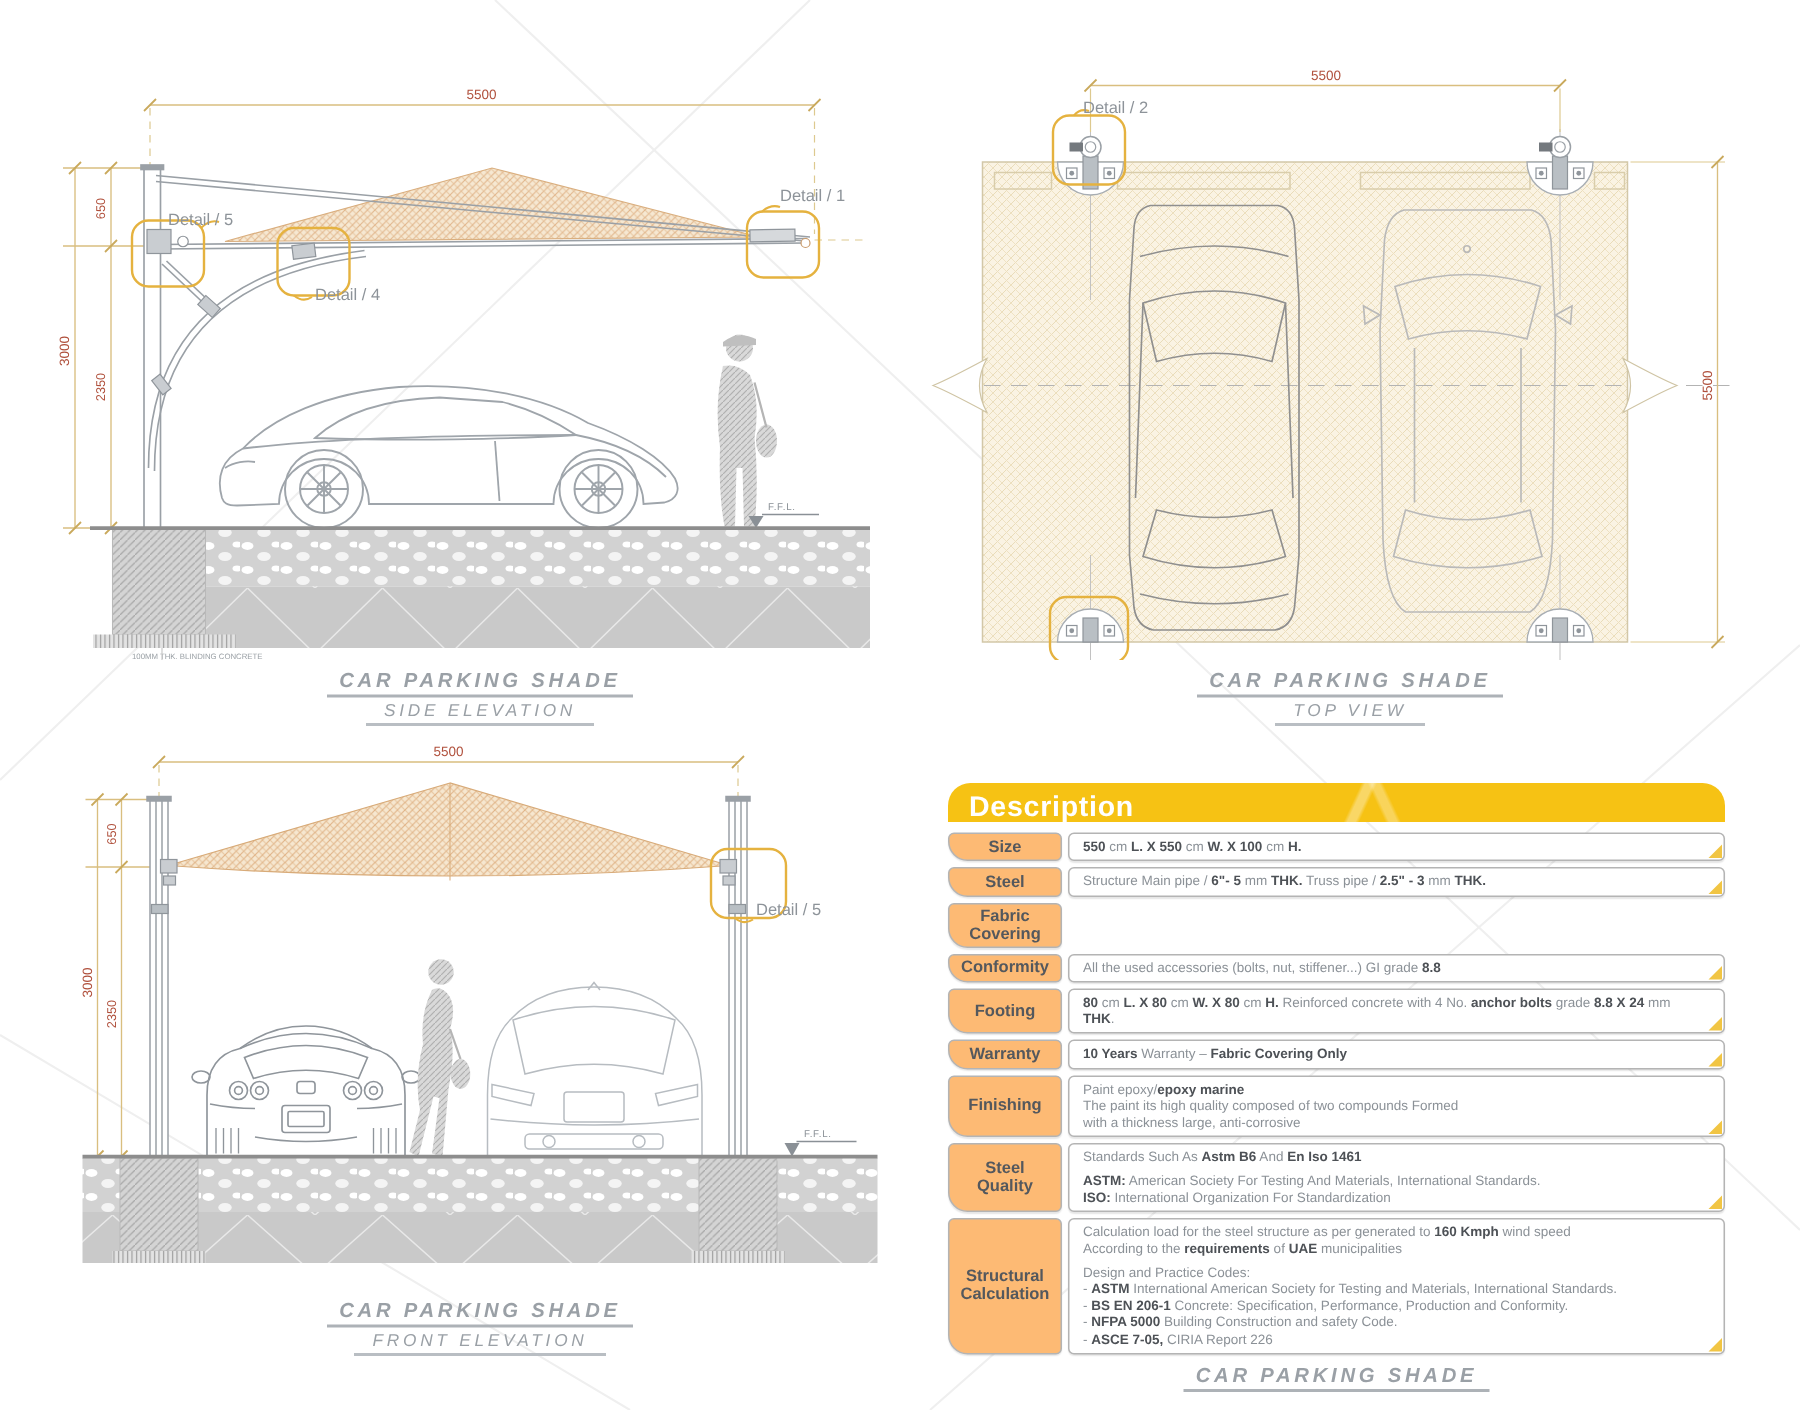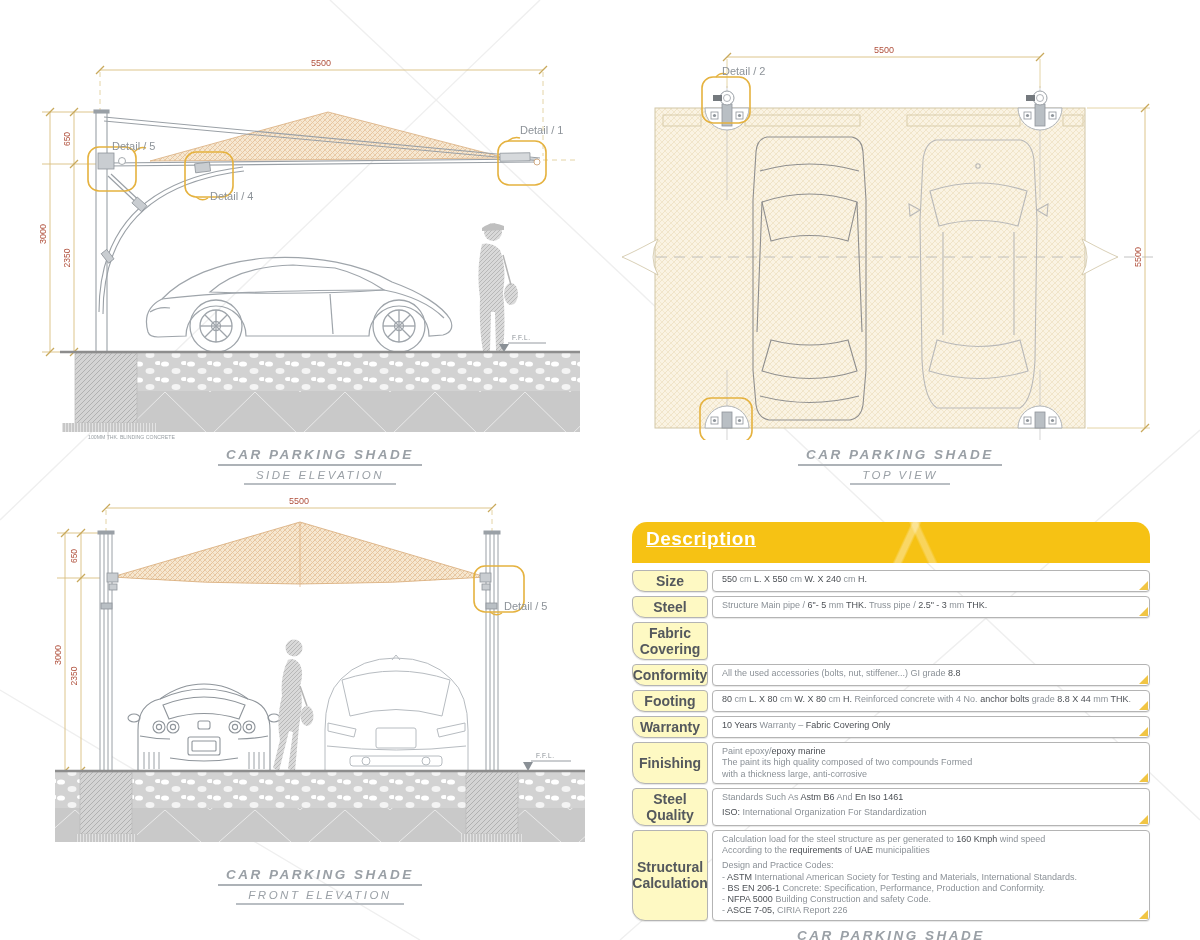--- a/index.html
+++ b/index.html
@@ -6,29 +6,29 @@
   body{width:1200px;height:940px;background:#ffffff;font-family:"Liberation Sans",sans-serif;position:relative;overflow:hidden;}
   svg{display:block;}
   svg text{font-family:"Liberation Sans",sans-serif;}
   .view{position:absolute;z-index:2;}
   .wm{position:absolute;left:0;top:0;z-index:1;}
   .cap{text-align:center;margin-top:5px;font-style:italic;}
   .cap .t1{display:inline-block;font-size:13.5px;font-weight:bold;letter-spacing:2.5px;color:#9aa0a6;border-bottom:2px solid #adb2b7;padding:0 8px 2px;}
   .cap .t2{display:block;margin:3px auto 0;width:fit-content;font-size:11.5px;letter-spacing:2.5px;color:#9aa0a6;border-bottom:2px solid #b9bec3;padding:0 12px 2px;text-align:center;}
   
   #desc-panel{position:absolute;left:632px;top:522px;width:518px;z-index:2;}
-  .dp-header{height:41px;border-radius:15px 15px 0 0;background-color:#F6C214;
+  .dp-header{height:26px;border-radius:15px 15px 0 0;background-color:#F6C214;
     background-image:linear-gradient(295deg,transparent 46%,rgba(255,255,255,.35) 46.5%,rgba(255,255,255,.35) 47.5%,transparent 48%),
                      linear-gradient(65deg,transparent 55%,rgba(255,255,255,.3) 55.5%,rgba(255,255,255,.3) 56.5%,transparent 57%);
-    color:#ffffff;font-size:19px;font-weight:bold;letter-spacing:.5px;line-height:33px;padding-left:14px;box-sizing:border-box;margin-bottom:7px;text-decoration:underline;}
+    color:#ffffff;font-size:19px;font-weight:bold;letter-spacing:.5px;line-height:33px;padding-left:14px;box-sizing:border-box;margin-bottom:7px;}
   .drow{display:flex;gap:4px;margin-bottom:4px;}
-  .dlabel{width:76px;box-sizing:border-box;border:1px solid #b4b4b4;border-radius:4px 4px 4px 13px;display:flex;align-items:center;justify-content:center;text-align:center;font-size:14px;font-weight:bold;color:#54585d;padding:2px 4px;background:#fef9c3;box-shadow:0 1px 1px rgba(0,0,0,.10);}
+  .dlabel{width:76px;box-sizing:border-box;border:1px solid #b4b4b4;border-radius:4px 4px 4px 13px;display:flex;align-items:center;justify-content:center;text-align:center;font-size:11px;font-weight:bold;color:#54585d;padding:2px 4px;background:#fdba74;box-shadow:0 1px 1px rgba(0,0,0,.10);}
   .dcontent{flex:1;border:1px solid #b4b4b4;border-radius:4px;padding:3px 14px 3px 9px;font-size:9px;color:#8b9197;line-height:1.25;position:relative;background:#fff;box-shadow:0 1px 1px rgba(0,0,0,.10);}
   .fold{position:absolute;right:1px;bottom:1px;width:0;height:0;border-bottom:9px solid #f1c544;border-left:9px solid transparent;}
-  .bld{font-weight:normal;color:#4d5156;text-align:right;}
+  .bld{font-weight:bold;color:#4d5156;text-align:right;}
   .cbx{display:inline-block;width:8px;height:8px;border:1px solid #5f6468;margin:0 3px -1px 3px;}
   .rl:empty{height:4px;}
 </style>
 </head>
 <body>
 
 <svg class="wm" width="1200" height="940">
   <g stroke="#efefef" stroke-width="1.4">
     <line x1="330" y1="0" x2="1200" y2="820"></line>
     <line x1="620" y1="940" x2="1200" y2="430"></line>
@@ -488,21 +488,21 @@
 </div>
 </div>
 
 <div id="desc-panel">
   <div class="dp-header">Description</div>
 
   <div class="drow">
     <div class="dlabel">Size</div>
     <div class="dcontent">
         <i class="fold"></i>
-        <div class="rl"><span class="bld">550</span><span> cm  </span><span class="bld">L. X 550</span><span> cm  </span><span class="bld">W. X 240</span><span> cm </span><span class="bld">H.</span></div>
+        <div class="rl"><span class="bld">550</span><span> cm  </span><span class="bld">L. X 550</span><span> cm  </span><span class="bld">W. X 100</span><span> cm </span><span class="bld">H.</span></div>
       </div>
   </div>
   <div class="drow">
     <div class="dlabel">Steel</div>
     <div class="dcontent">
         <i class="fold"></i>
         <div class="rl"><span>Structure Main pipe / </span><span class="bld">6"- 5</span><span> mm </span><span class="bld">THK.</span><span>   Truss pipe / </span><span class="bld">2.5" - 3</span><span> mm </span><span class="bld">THK.</span></div>
       </div>
   </div>
   <div class="drow">
@@ -512,21 +512,21 @@
     <div class="dlabel">Conformity</div>
     <div class="dcontent">
         <i class="fold"></i>
         <div class="rl"><span>All the used accessories (bolts, nut, stiffener...) GI grade </span><span class="bld">8.8</span></div>
       </div>
   </div>
   <div class="drow">
     <div class="dlabel">Footing</div>
     <div class="dcontent">
         <i class="fold"></i>
-        <div class="rl"><span class="bld">80</span><span> cm </span><span class="bld">L. X 80</span><span> cm </span><span class="bld">W. X 80</span><span> cm </span><span class="bld">H.</span><span>  Reinforced concrete with 4 No. </span><span class="bld">anchor bolts</span><span> grade </span><span class="bld">8.8 X 44</span><span> mm </span><span class="bld">THK</span><span>.</span></div>
+        <div class="rl"><span class="bld">80</span><span> cm </span><span class="bld">L. X 80</span><span> cm </span><span class="bld">W. X 80</span><span> cm </span><span class="bld">H.</span><span>  Reinforced concrete with 4 No. </span><span class="bld">anchor bolts</span><span> grade </span><span class="bld">8.8 X 24</span><span> mm </span><span class="bld">THK</span><span>.</span></div>
       </div>
   </div>
   <div class="drow">
     <div class="dlabel">Warranty</div>
     <div class="dcontent">
         <i class="fold"></i>
         <div class="rl"><span class="bld">10 Years</span><span> Warranty – </span><span class="bld">Fabric Covering Only</span></div>
       </div>
   </div>
   <div class="drow">
@@ -537,20 +537,21 @@
         <div class="rl"><span>The paint its high quality composed of two compounds Formed</span></div>
         <div class="rl"><span>with a thickness large, anti-corrosive</span></div>
       </div>
   </div>
   <div class="drow">
     <div class="dlabel">Steel Quality</div>
     <div class="dcontent">
         <i class="fold"></i>
         <div class="rl"><span>Standards Such As </span><span class="bld">Astm B6</span><span> And </span><span class="bld">En Iso 1461</span></div>
         <div class="rl"></div>
+        <div class="rl"><span class="bld">ASTM:</span><span> American Society For Testing And Materials, International Standards.</span></div>
         <div class="rl"><span class="bld">ISO:</span><span> International Organization For Standardization</span></div>
       </div>
   </div>
   <div class="drow">
     <div class="dlabel">Structural Calculation</div>
     <div class="dcontent">
         <i class="fold"></i>
         <div class="rl"><span>Calculation load for the steel structure as per generated to </span><span class="bld">160 Kmph</span><span> wind speed</span></div>
         <div class="rl"><span>According to the </span><span class="bld">requirements</span><span> of </span><span class="bld">UAE</span><span> municipalities</span></div>
         <div class="rl"></div>

